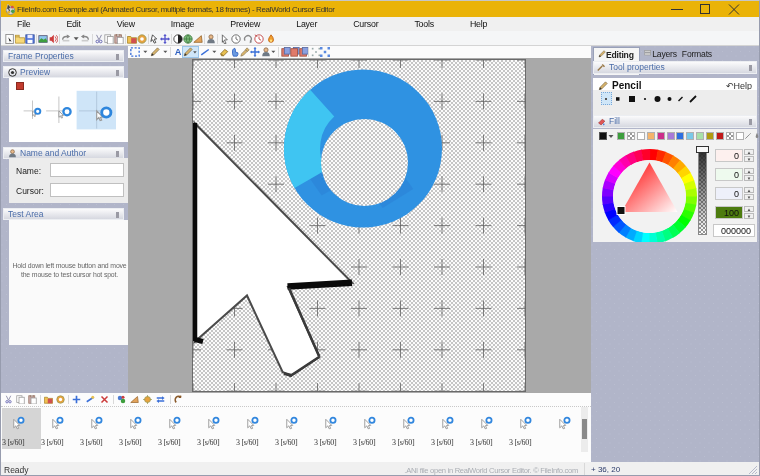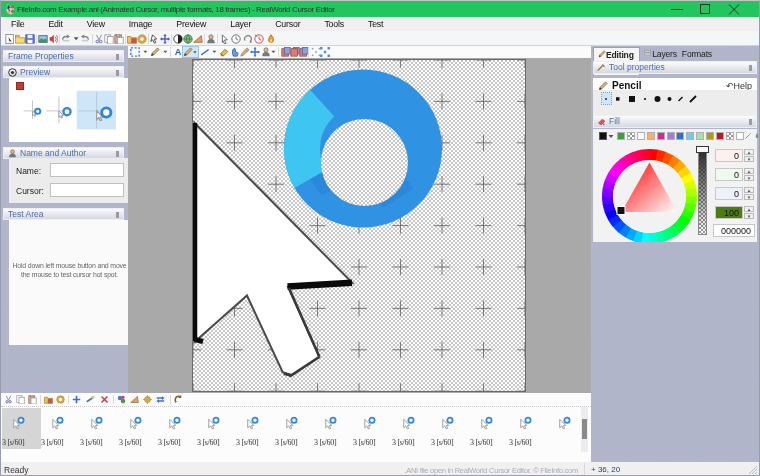--- a/index.html
+++ b/index.html
@@ -1,22 +1,22 @@
 <!DOCTYPE html>
 <html><head><meta charset="utf-8">
 <style>
 *{margin:0;padding:0;box-sizing:border-box;}
 html,body{width:760px;height:476px;overflow:hidden;font-family:"Liberation Sans",sans-serif;}
 body{position:relative;background:#fff;}
 #winborder{position:absolute;left:0;top:0;width:760px;height:476px;border:1px solid #979cae;border-top-color:#c6c6c6;pointer-events:none;z-index:99;}
 .abs{position:absolute;}
-#titlebar{left:1px;top:1px;width:758px;height:16px;background:#22c55e;}
+#titlebar{left:1px;top:1px;width:758px;height:16px;background:#eab308;}
 #title-text{left:16px;top:4px;font-size:8px;letter-spacing:-0.35px;color:#333;}
 #menubar{left:1px;top:17px;width:758px;height:14px;background:#f0f0f0;font-size:8.8px;letter-spacing:-0.2px;color:#111;}
-#menubar span{display:inline-block;padding:2px 12px;}
+#menubar span{display:inline-block;padding:2px 18px;}
 #toolbar{left:1px;top:31px;width:758px;height:15px;background:#f5f6f7;border-bottom:1px solid #d4d4d4;}
 #leftpanel{left:1px;top:46px;width:127px;height:347px;background-color:#b1b5c9;background-image:radial-gradient(#b9bdcf 0.6px,transparent 1px),radial-gradient(#b9bdcf 0.6px,transparent 1px);background-size:9px 9px;background-position:1px 1px,5.5px 5.5px;}
 .sect-h{position:absolute;left:2px;width:121px;height:12px;background:linear-gradient(#fbfbfc,#d6d8e0);border:1px solid #eceef2;font-size:8.5px;color:#4a6ca8;line-height:10px;padding-left:4px;}
 .sect-h .ht{vertical-align:top;}
 .hic{vertical-align:top;margin-right:3px;margin-top:0.5px;}
 .sect-h .pin{position:absolute;right:4px;top:2.5px;width:3px;height:6px;background:#9a9aa4;}
 .sect-c{position:absolute;left:8px;width:121px;background:#fff;}
 .inp{position:absolute;background:#fff;border:1px solid #c0c0c0;}
 #ctoolbar{left:128px;top:46px;width:463px;height:12px;background:#fbfbfb;}
 #canvasarea{left:128px;top:58px;width:463px;height:335px;background:#a9a9a9;}
@@ -53,21 +53,21 @@
   <svg class="abs" style="right:5px;top:0" width="90" height="16" viewBox="0 0 90 16">
       <g stroke="#333" fill="none">
         <line x1="7" y1="8.5" x2="19" y2="8.5"></line>
         <rect x="36.5" y="3.5" width="9" height="9"></rect>
         <line x1="65" y1="3.5" x2="75" y2="13.5"></line>
         <line x1="75" y1="3.5" x2="65" y2="13.5"></line>
       </g>
     </svg>
 </div>
 <div class="abs" id="menubar">
-  <span style="margin-left:-2px">File</span><span>Edit</span><span>View</span><span>Image</span><span>Preview</span><span>Layer</span><span>Cursor</span><span>Tools</span><span>Test</span>
+  <span style="margin-left:-2px">File</span><span>Edit</span><span>View</span><span>Image</span><span>Preview</span><span>Layer</span><span>Cursor</span><span>Tools</span><span>Help</span>
 </div>
 <div class="abs" id="toolbar">
     <svg class="abs" style="left:4px;top:3px" width="10" height="10" viewBox="0 0 12 12">
       <rect x="1" y="0.5" width="9" height="11" fill="#fdfdfd" stroke="#888"></rect>
       <path d="M4 4l4 5-2.5-.5L6 11z" fill="#222"></path>
     </svg>
     <svg class="abs" style="left:14px;top:3px" width="10" height="10" viewBox="0 0 12 12">
       <path d="M0.5 3h4l1 1.5h6V11H.5z" fill="#f7d978" stroke="#b8953a"></path>
       <rect x="0.5" y="1.5" width="4.5" height="2" fill="#f7d978" stroke="#b8953a"></rect>
     </svg>

